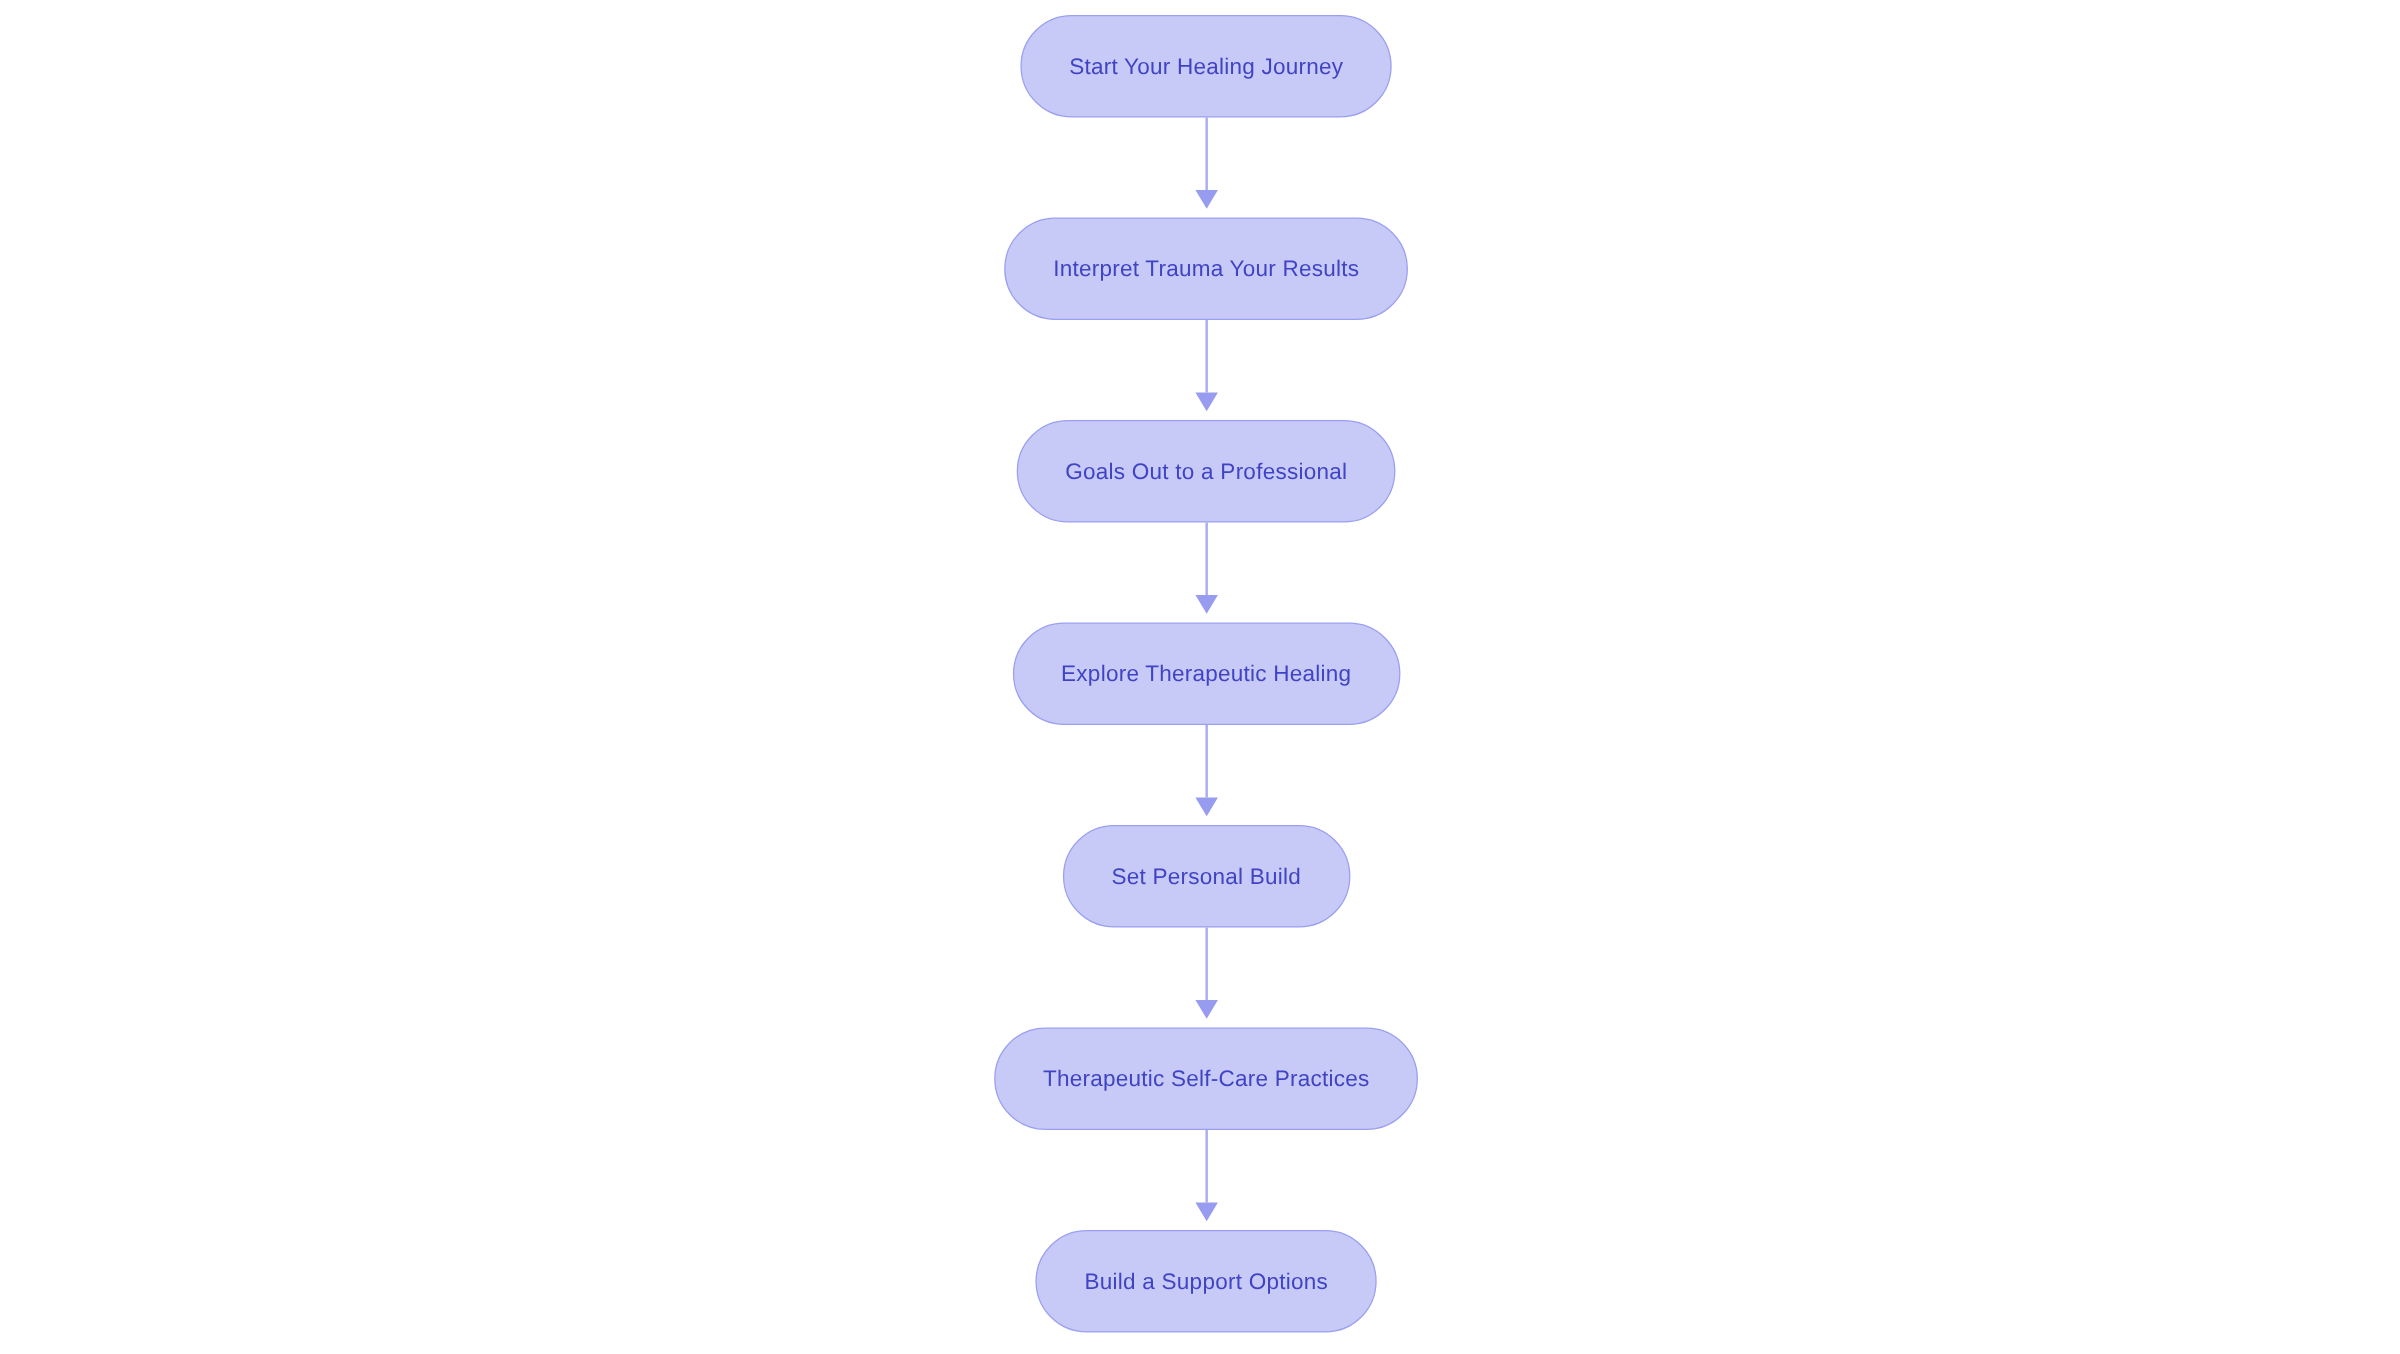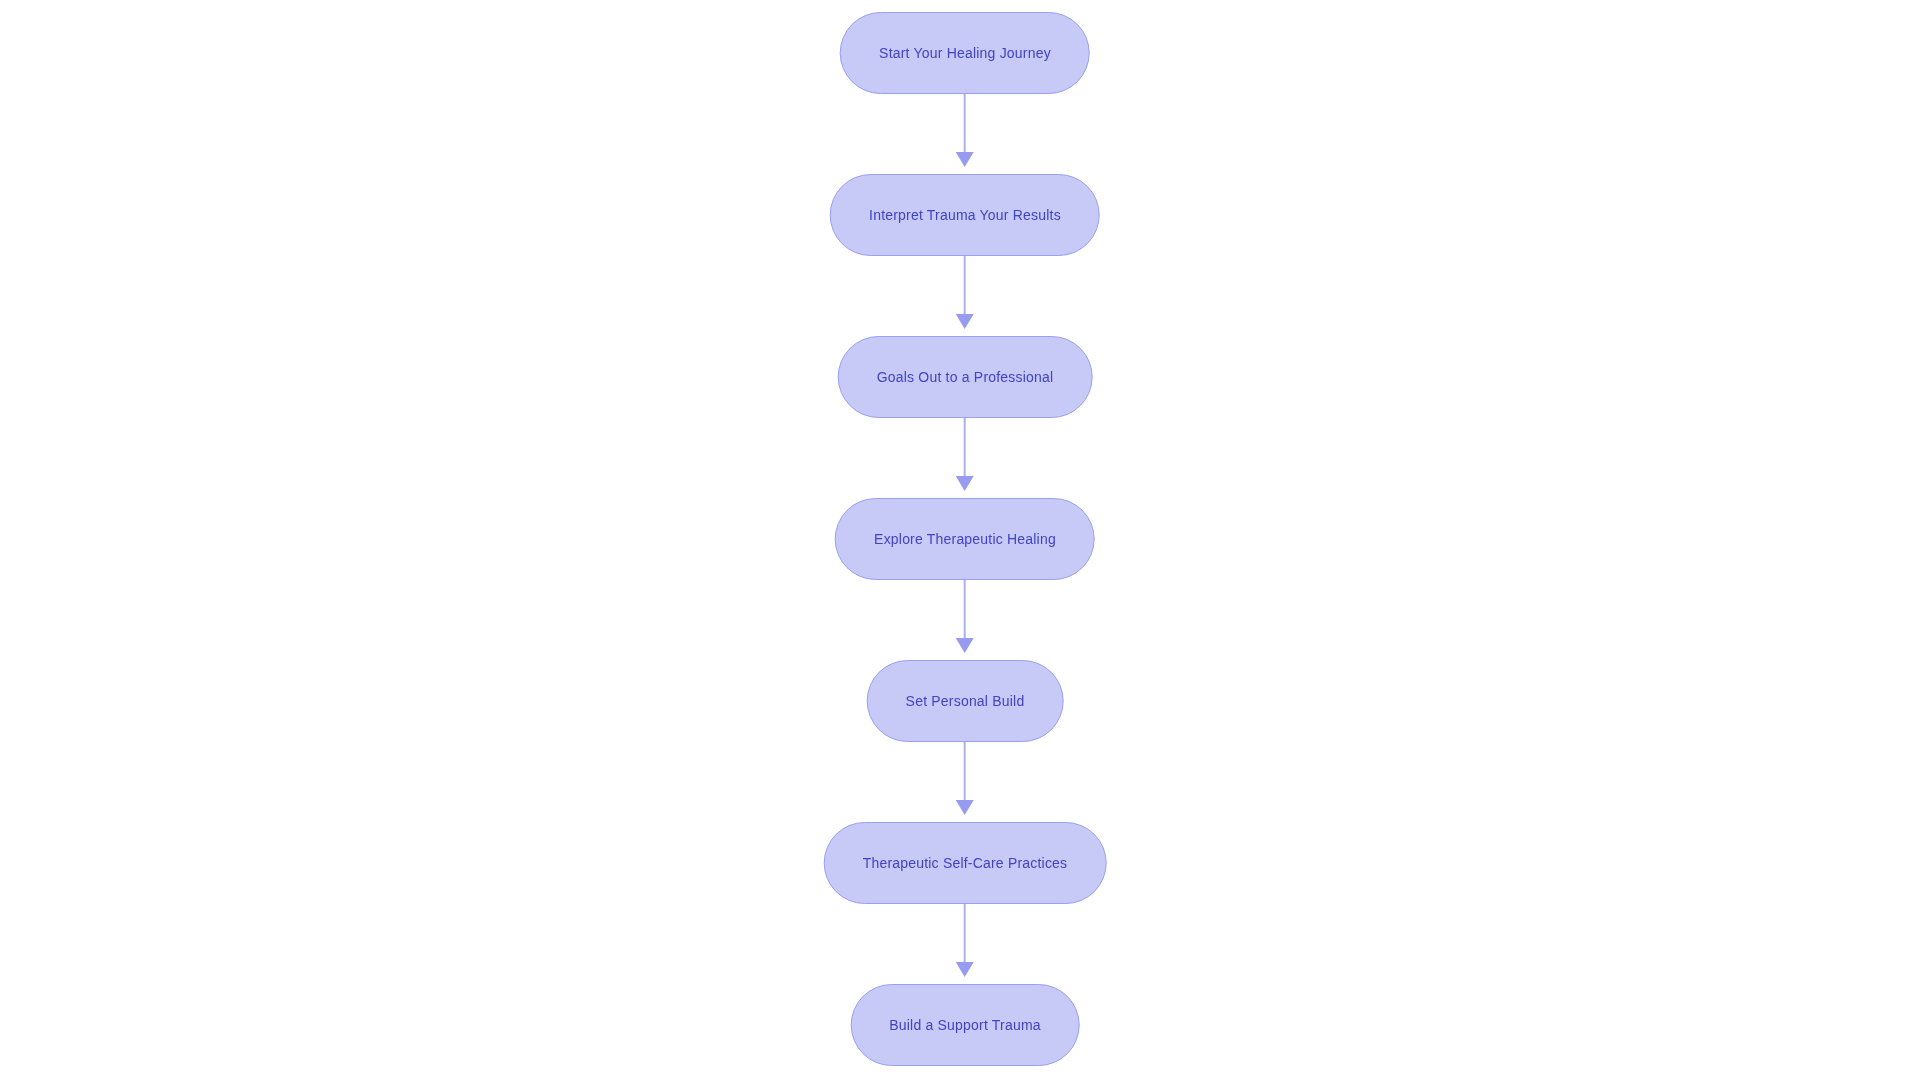--- a/index.html
+++ b/index.html
@@ -38,21 +38,21 @@
     padding: 0 38px;
     display: flex;
     align-items: center;
     justify-content: center;
     background: var(--node_fill);
     border: 1.5px solid var(--node_border);
     border-radius: 41px;
     white-space: nowrap;
   }
   .node-label {
-    font-size: 14px;
+    font-size: 18px;
     letter-spacing: 0.2px;
     color: var(--node_text);
   }
   .arrow {
     height: 80px;
     padding-bottom: 7px;
     display: flex;
     flex-direction: column;
     align-items: center;
   }
@@ -123,17 +123,17 @@
     <div class="node">
       <span class="node-label">Therapeutic Self-Care Practices</span>
     </div>
 
     <div class="arrow">
       <div class="arrow-line"></div>
       <div class="arrow-head"></div>
     </div>
 
     <div class="node">
-      <span class="node-label">Build a Support Trauma</span>
+      <span class="node-label">Build a Support Options</span>
     </div>
 
   </div>
 </div>
 
 </body></html>

